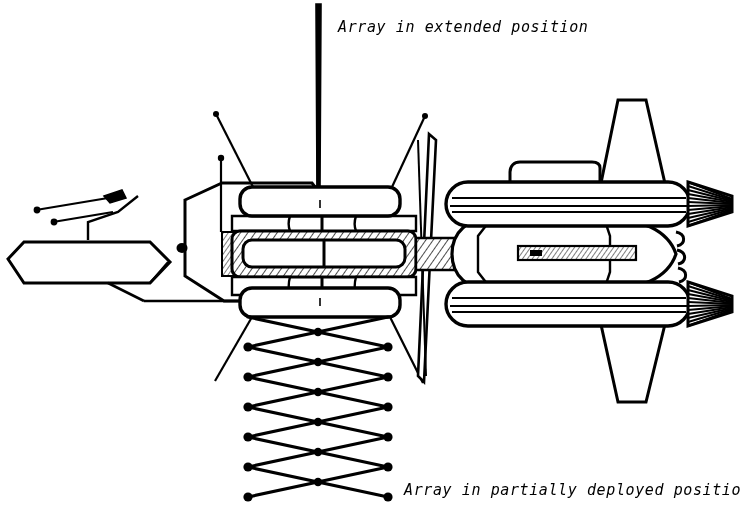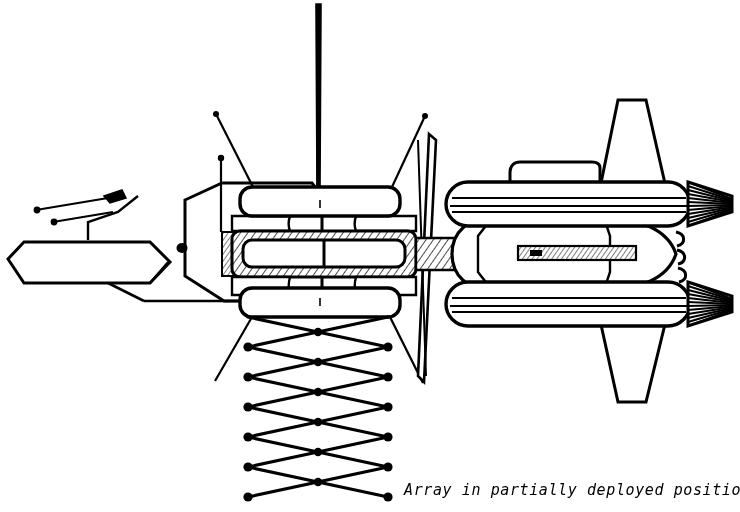--- a/index.html
+++ b/index.html
@@ -237,16 +237,17 @@
           <line x1="688" y1="314" x2="732" y2="307"></line>
           <line x1="688" y1="318" x2="732" y2="308"></line>
           <line x1="688" y1="322" x2="732" y2="309"></line>
           <line x1="688" y1="326" x2="732" y2="310"></line>
         </g>
       </g>
     </g>
 
   </svg>
 
+  <div class="label" id="label-extended">Array in extended position</div>
 
   <div class="label" id="label-partial">Array in partially deployed position</div>
 
 </div>
 
 </body></html>

